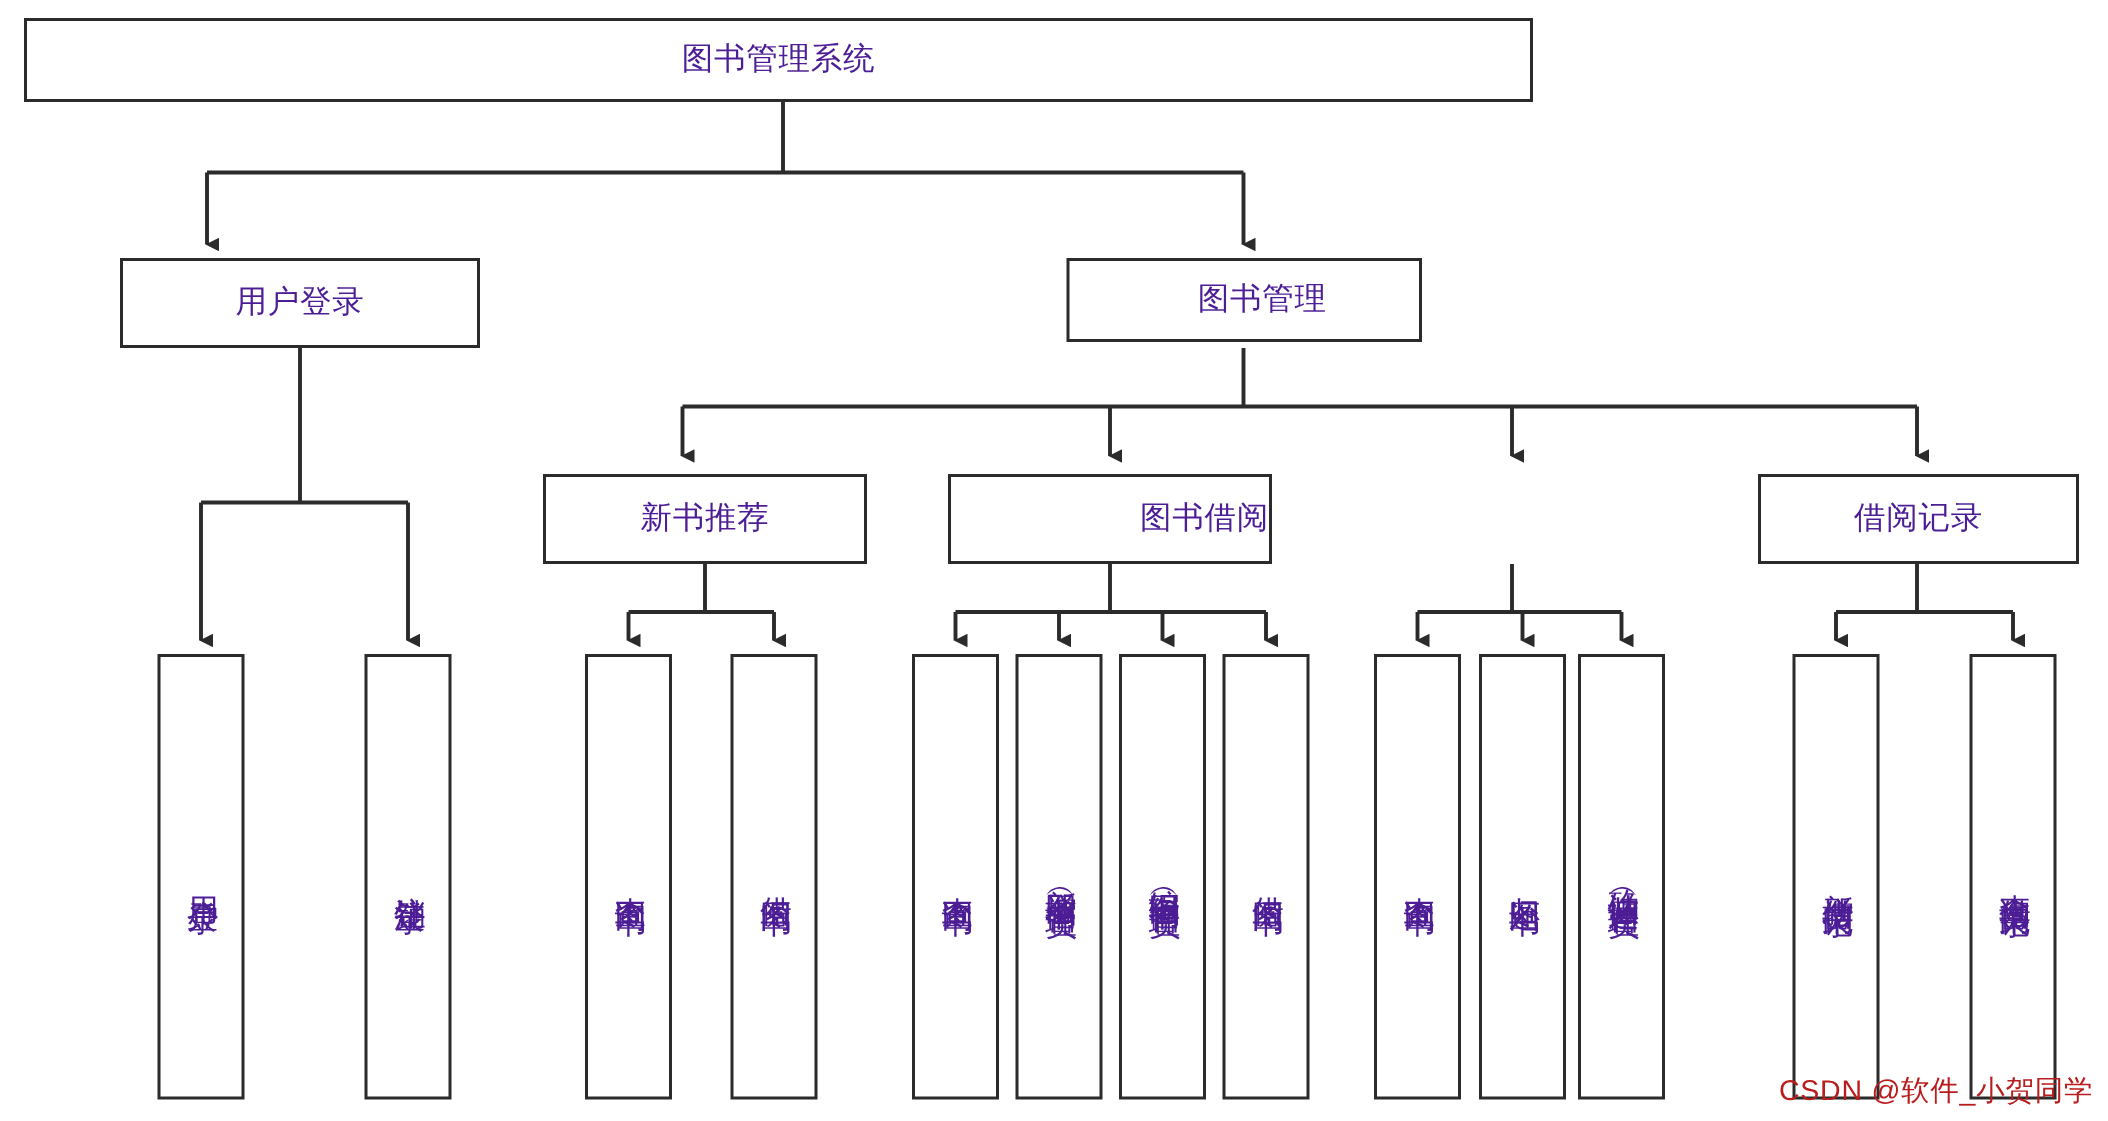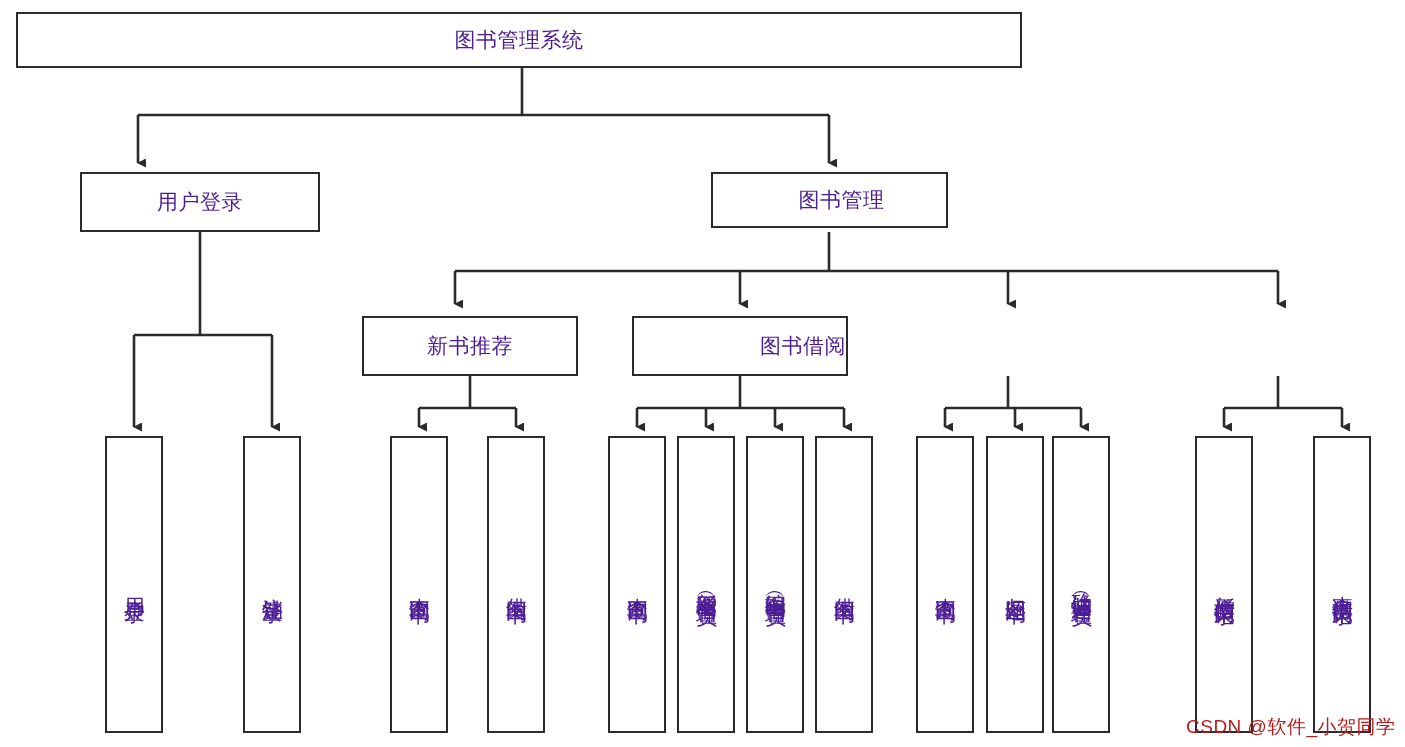--- a/index.html
+++ b/index.html
@@ -127,20 +127,23 @@
   <div class="node" style="left:711px; top:172px; width:237px; height:56px;padding-left:24px;">
     <span class="node-label">图书管理</span>
   </div>
 
   <div class="node" style="left:362px; top:316px; width:216px; height:60px;">
     <span class="node-label">新书推荐</span>
   </div>
   <div class="node" style="left:632px; top:316px; width:216px; height:60px;justify-content:flex-end;">
     <span class="node-label">图书借阅</span>
   </div>
+  <div class="node" style="left:1172px; top:316px; width:214px; height:60px;">
+    <span class="node-label">借阅记录</span>
+  </div>
 
   <div class="node vertical" style="left:105px; top:436px; width:58px; height:297px;">
     <span class="node-label">用户登录</span>
   </div>
   <div class="node vertical" style="left:243px; top:436px; width:58px; height:297px;">
     <span class="node-label">注销登录</span>
   </div>
 
   <div class="node vertical" style="left:390px; top:436px; width:58px; height:297px;">
     <span class="node-label">查询图书</span>

